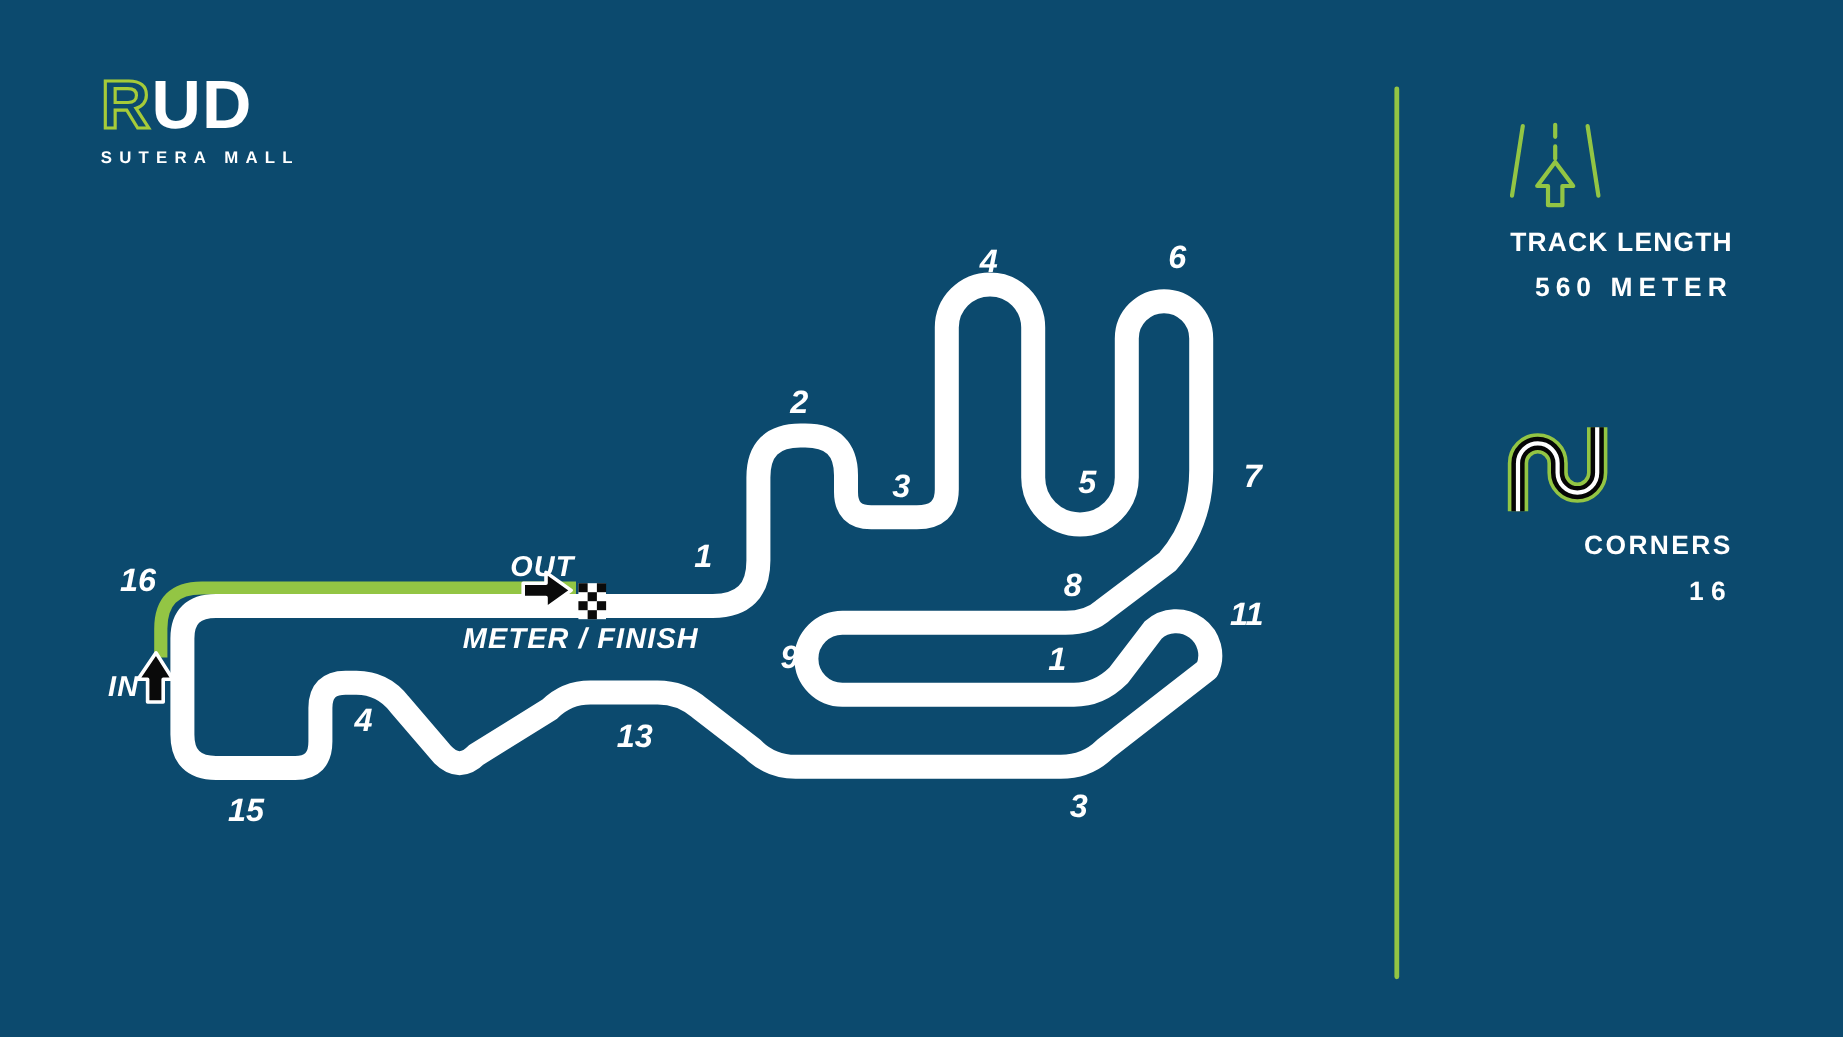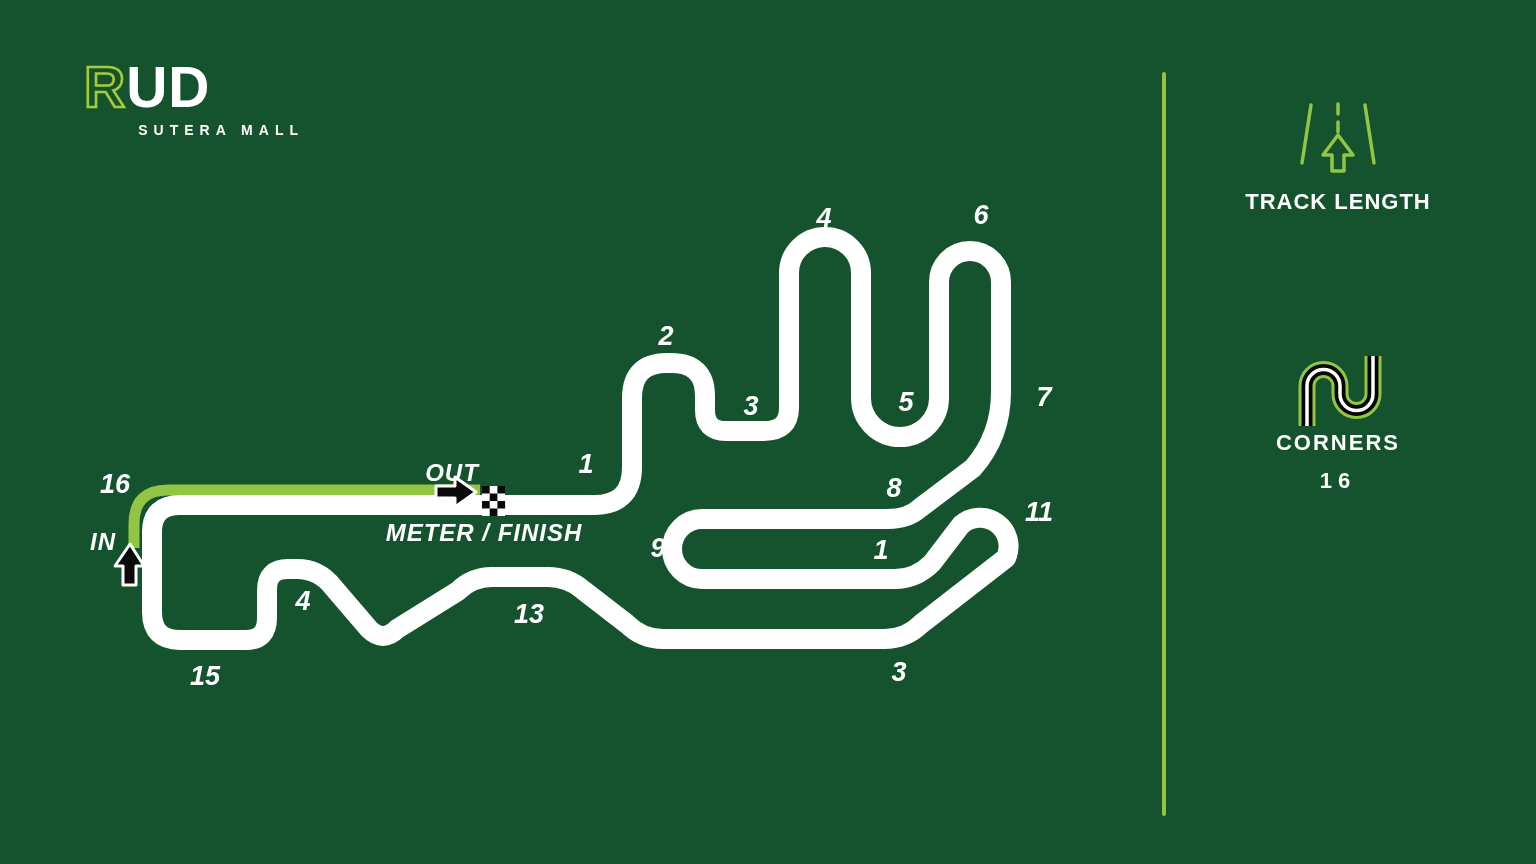--- a/index.html
+++ b/index.html
@@ -1,57 +1,57 @@
 <!DOCTYPE html>
 <html><head>
 <meta charset="utf-8">
 <style>
   html,body{margin:0;padding:0;background:#000;}
   .stage{
     position:relative;width:1536px;height:864px;overflow:hidden;
-    background:#14532d;
+    background:#0c4a6e;
     font-family:"Liberation Sans",sans-serif;color:#fff;
   }
   
   .logo{position:absolute;left:84px;top:62px;width:220px;}
   .logo-sub{
-    margin-top:4px;font-size:14px;font-weight:700;letter-spacing:6px;color:#fff;text-align:right;
+    margin-top:4px;font-size:14px;font-weight:700;letter-spacing:6px;color:#fff;
   }
   
   .track-svg{position:absolute;left:0;top:0;}
   .corner-label{
     position:absolute;transform:translate(-50%,-50%);
     font-size:27px;font-weight:800;font-style:italic;color:#fff;line-height:1;
     white-space:nowrap;
   }
   .flow-label{
     position:absolute;transform:translate(-50%,-50%);
     font-size:24px;font-weight:800;font-style:italic;color:#fff;line-height:1;
     letter-spacing:1px;white-space:nowrap;
   }
   
   .separator{
     position:absolute;left:1162px;top:72px;width:4px;height:744px;
     background:#93C544;border-radius:2px;
   }
   .stat{
-    position:absolute;left:1190px;width:296px;text-align:center;
+    position:absolute;left:1148px;width:296px;text-align:right;
   }
   .stat .icon-wrap{display:block;margin:0 auto;}
   .stat-label{
     font-size:22px;font-weight:700;letter-spacing:2px;color:#fff;line-height:1;
   }
   .stat-value{
     margin-top:16px;font-size:22px;font-weight:700;letter-spacing:6px;color:#fff;line-height:1;
   }
   .stat1{top:95px;}
   .stat1 .stat-label{margin-top:16px;letter-spacing:1px;}
   .stat1 .stat-value{letter-spacing:5px;}
   .stat2{top:348px;}
-  .stat2 .stat-label{}
+  .stat2 .stat-label{margin-top:12px;}
   .stat3{top:612px;}
   .stat3 .stat-label{margin-top:14px;}
 </style>
 </head>
 <body>
 
 <div class="stage">
 
   <div class="logo">
     <svg width="220" height="52" viewBox="0 0 220 52">
@@ -141,36 +141,37 @@
   <span class="corner-label" style="left:658px;top:548px">9</span>
   <span class="corner-label" style="left:881px;top:550px">1</span>
   <span class="corner-label" style="left:1039px;top:512px">11</span>
   <span class="corner-label" style="left:899px;top:672px">3</span>
   <span class="corner-label" style="left:529px;top:614px">13</span>
   <span class="corner-label" style="left:303px;top:601px">4</span>
   <span class="corner-label" style="left:205px;top:676px">15</span>
   <span class="corner-label" style="left:115px;top:484px">16</span>
 
   <span class="flow-label" style="left:452px;top:473px">OUT</span>
-  <span class="flow-label" style="left:103px;top:542px">IN</span>
+  <span class="flow-label" style="left:103px;top:573px">IN</span>
   <span class="flow-label" style="left:484px;top:533px">METER / FINISH</span>
 
   <div class="separator"></div>
 
   <div class="stat stat1">
     <svg class="icon-wrap" width="92" height="80" viewBox="0 0 92 80">
       <g stroke="#93C544" stroke-width="3.5" fill="none" stroke-linecap="round">
         <line x1="19" y1="10" x2="10" y2="68"></line>
         <line x1="73" y1="10" x2="82" y2="68"></line>
         <line x1="46" y1="9" x2="46" y2="19"></line>
         <line x1="46" y1="27" x2="46" y2="37"></line>
         <polygon points="46,40 61,60 52,60 52,76 40,76 40,60 31,60" stroke-linejoin="round"></polygon>
       </g>
     </svg>
     <div class="stat-label">TRACK LENGTH</div>
+    <div class="stat-value">560 METER</div>
   </div>
 
   <div class="stat stat2">
     <svg class="icon-wrap" width="96" height="84" viewBox="0 0 96 84">
       <g fill="none" stroke-linecap="butt">
         <path d="M 17 78 L 17 38 A 16.5 16.5 0 0 1 50 38 L 50 46 A 16.5 16.5 0 0 0 83 46 L 83 8" stroke="#93C544" stroke-width="17"></path>
         <path d="M 17 78 L 17 38 A 16.5 16.5 0 0 1 50 38 L 50 46 A 16.5 16.5 0 0 0 83 46 L 83 8" stroke="#060606" stroke-width="11"></path>
         <path d="M 17 78 L 17 38 A 16.5 16.5 0 0 1 50 38 L 50 46 A 16.5 16.5 0 0 0 83 46 L 83 8" stroke="#ffffff" stroke-width="3.5"></path>
       </g>
     </svg>

